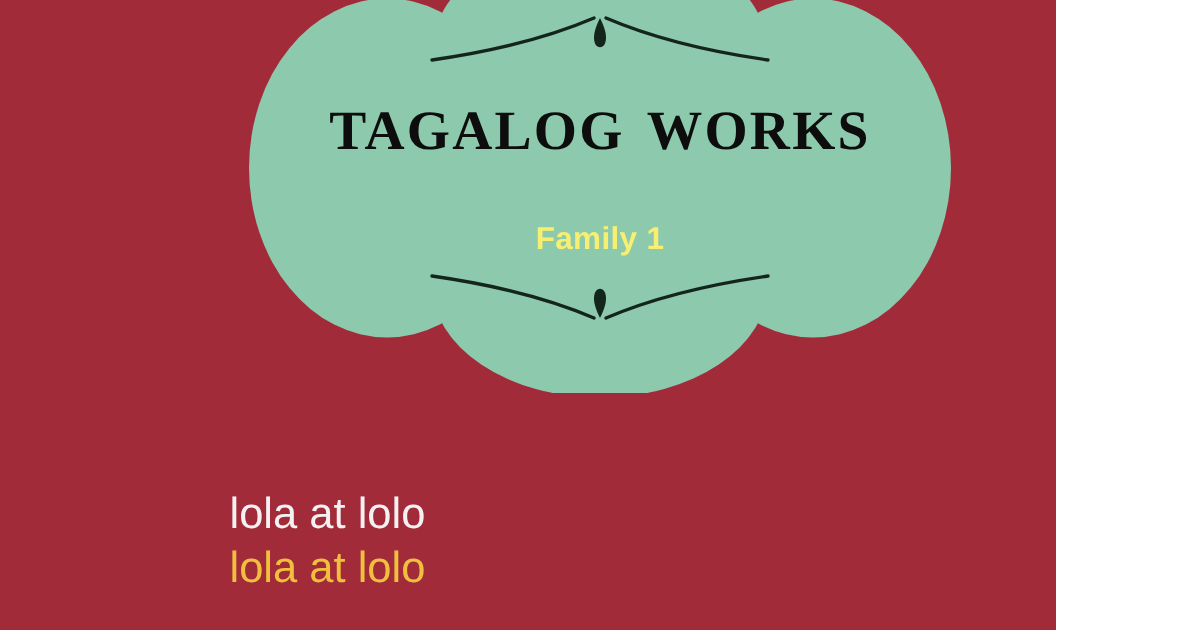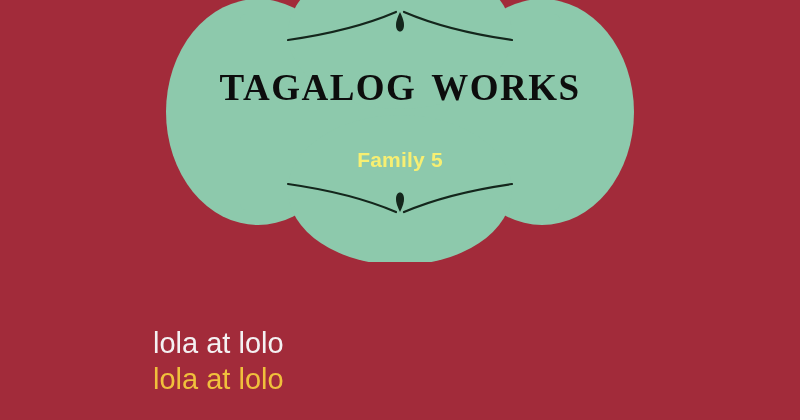--- a/index.html
+++ b/index.html
@@ -8,21 +8,21 @@
   }
   body {
     width: 800px;
     height: 420px;
     overflow: hidden;
     font-family: "Liberation Sans", sans-serif;
   }
 
   #canvas {
     position: relative;
-    width: 800px;
+    width: 704px;
     height: 420px;
     background: #A22B3A;
     overflow: hidden;
   }
 
   
   #badge {
     position: absolute;
     left: 0;
     top: -38px;
@@ -173,21 +173,21 @@
         <path d="M288 222 C330 228 368 238 396 250"></path>
         <path d="M512 222 C470 228 432 238 404 250"></path>
       </g>
       <path d="M400 250 C403 244 404 240 404 237 C404 233 402.4 230.5 400 230.5
                C397.6 230.5 396 233 396 237 C396 240 397 244 400 250 Z" fill="#14261C"></path>
     </svg>
   </div>
 
   <div id="title-block">
     <h1 id="main-title">Tagalog Works</h1>
-    <div id="subtitle">Family 5</div>
+    <div id="subtitle">Family 1</div>
   </div>
 
   <div id="word-list">
     <div class="word-line translation">lola at lolo</div>
     <div class="word-line translation-alt">lola at lolo</div>
   </div>
 
 </div>
 
 </body></html>

